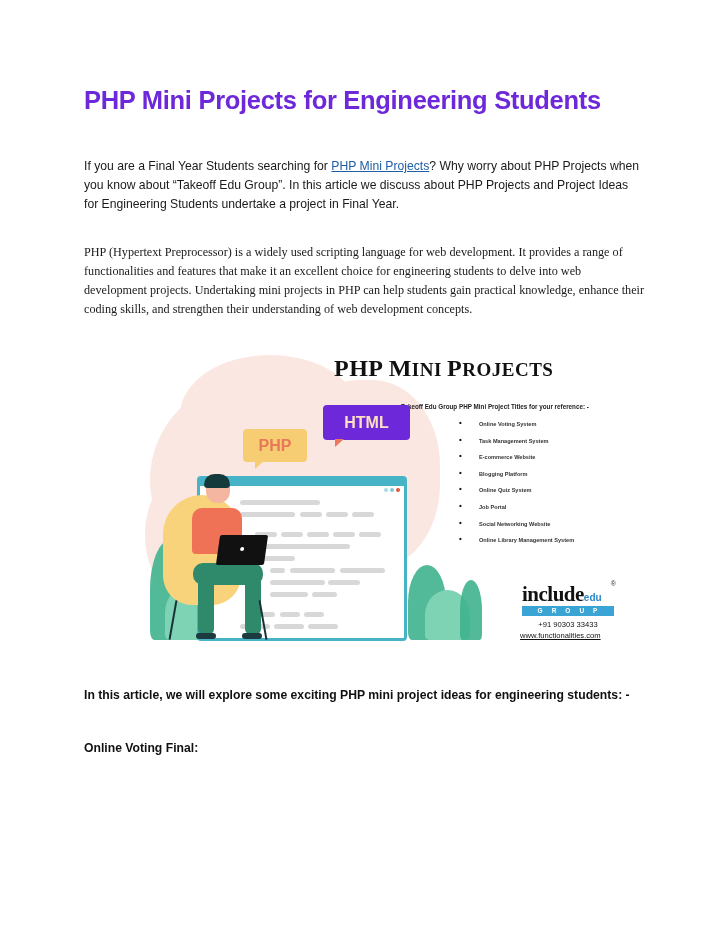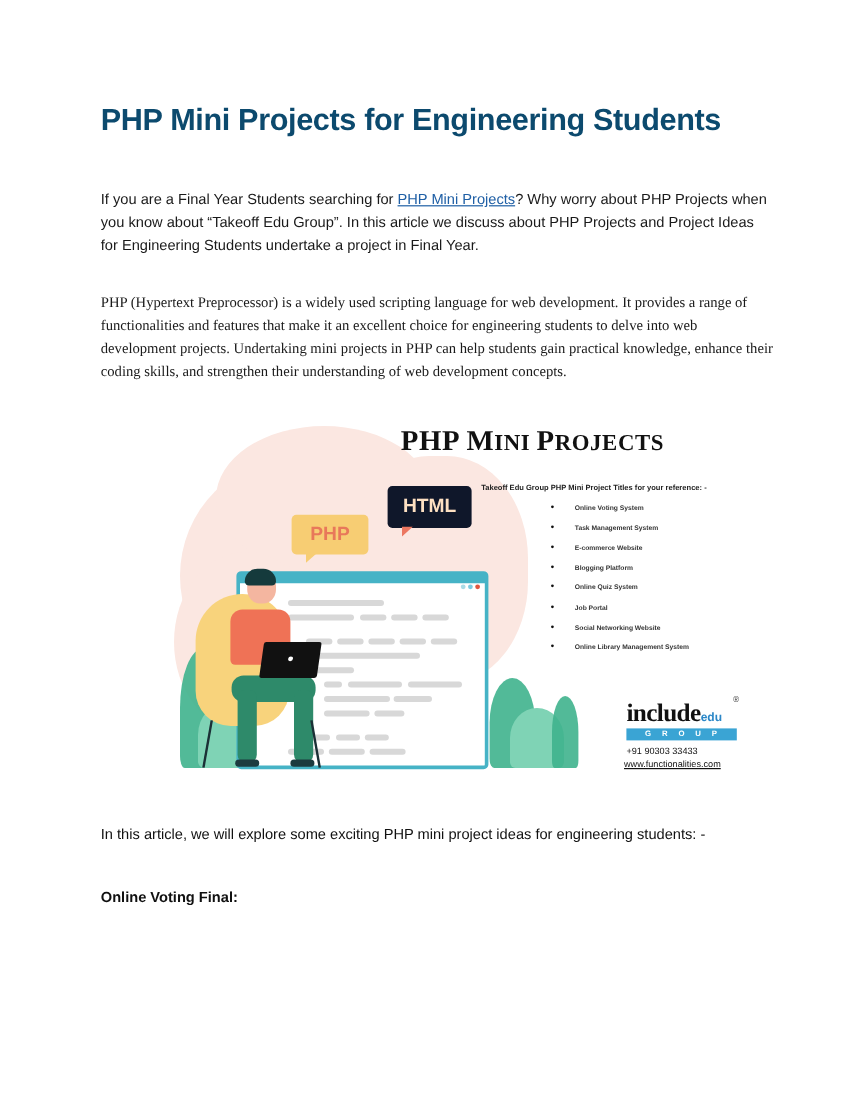--- a/index.html
+++ b/index.html
@@ -1,40 +1,40 @@
 <!DOCTYPE html>
 <html><head>
 <meta charset="utf-8">
 <style>
   html, body { margin: 0; padding: 0; background: #ffffff; }
   body { width: 720px; height: 931px; position: relative; overflow: hidden;
          font-family: "Liberation Sans", "DejaVu Sans", sans-serif; color: #111; }
   .page { position: absolute; left: 0; top: 0; width: 720px; height: 931px; background: #fff; }
   h1.title { position: absolute; left: 84px; top: 86px; margin: 0; font-size: 25.5px; font-weight: bold;
-             letter-spacing: -0.3px; color: #0c4a6e; white-space: nowrap; text-align: center; }
+             letter-spacing: -0.3px; color: #6d28d9; white-space: nowrap; text-align: center; }
   .para { position: absolute; left: 84px; width: 560px; margin: 0; font-size: 12.2px; line-height: 19px; color: #1a1a1a; }
   .p1 { top: 157px; }
   .p2 { top: 243px; font-family: Liberation Serif, serif; }
   .link { color: #1f5fa5; text-decoration: underline; }
-  .bold-line { position: absolute; left: 84px; top: 688px; margin: 0; font-size: 12.2px; font-weight: normal; color: #111; white-space: nowrap; }
+  .bold-line { position: absolute; left: 84px; top: 688px; margin: 0; font-size: 12.2px; font-weight: bold; color: #111; white-space: nowrap; }
   .h2 { position: absolute; left: 84px; top: 741px; margin: 0; font-size: 12.2px; font-weight: bold; color: #111; }
   .p3 { top: 767px; }
   .blob { position: absolute; background: #fbe7e1; border-radius: 50%; }
   .banner-title { position: absolute; left: 334px; top: 355px; font-family: "Liberation Serif", "DejaVu Serif", serif;
                   font-weight: bold; font-size: 24px; letter-spacing: 0.5px; color: #111; white-space: nowrap; }
   .banner-title .sc { font-size: 19px; margin-top: 13px; }
   .ref-title { position: absolute; left: 401px; top: 403px; font-size: 6.3px; font-weight: bold; color: #222; white-space: nowrap; }
   .ref-list { position: absolute; left: 455px; top: 420px; margin: 0; padding: 0; list-style: none; }
   .ref-list li { position: relative; height: 16.6px; font-size: 5.6px; font-weight: bold; color: #333; padding-left: 24px; white-space: nowrap; line-height: 8px; }
   .ref-list li::before { content: "\2022"; position: absolute; left: 4px; top: -1px; font-size: 8px; color: #111; }
 
   .bubble { position: absolute; border-radius: 4px; color: #fbe3c0; font-weight: bold; text-align: center; }
   .bubble-php { left: 243px; top: 429px; width: 64px; height: 33px; background: #f7cd73; color: #e8785a; font-size: 16px; line-height: 33px; }
   .bubble-php::after { content: ""; position: absolute; left: 12px; bottom: -7px; border-left: 0 solid transparent; border-right: 9px solid transparent; border-top: 8px solid #f7cd73; }
-  .bubble-html { left: 323px; top: 405px; width: 70px; height: 35px; background: #0f172a; color: #fde0c2; font-size: 16px; line-height: 35px; }
+  .bubble-html { left: 323px; top: 405px; width: 87px; height: 35px; background: #6d28d9; color: #fde0c2; font-size: 16px; line-height: 35px; }
   .bubble-html::after { content: ""; position: absolute; left: 12px; bottom: -7px; border-left: 0 solid transparent; border-right: 9px solid transparent; border-top: 8px solid #ec7761; }
 
   .window { position: absolute; left: 197px; top: 476px; width: 210px; height: 165px; background: #fff;
             border: 3px solid #46b3c6; border-top-width: 10px; border-radius: 4px; box-sizing: border-box; }
   .window .dots { position: absolute; right: 4px; top: -8px; }
   .window .dots span { display: inline-block; width: 4px; height: 4px; border-radius: 50%; margin-left: 2px; }
   .codeline { position: absolute; height: 5px; background: #d8d8d8; border-radius: 3px; }
 
   .chair { position: absolute; left: 163px; top: 495px; width: 78px; height: 110px; background: #f8d37c; border-radius: 40px 40px 30px 30px; }
   .person-head { position: absolute; left: 206px; top: 477px; width: 24px; height: 26px; background: #f4b6a0; border-radius: 45%; }
@@ -47,21 +47,21 @@
   .leg-r { position: absolute; left: 245px; top: 575px; width: 16px; height: 60px; background: #2e8a6a; border-radius: 6px; }
   .shoe { position: absolute; width: 20px; height: 6px; background: #1c3b3f; border-radius: 4px; }
   .plant { position: absolute; background: #3fb28d; border-radius: 50% 50% 10% 10%; opacity: 0.9; }
   .plant2 { position: absolute; background: #7fd3b5; border-radius: 50% 50% 10% 10%; }
 
   .logo { position: absolute; left: 522px; top: 584px; width: 92px; }
   .logo-word { font-size: 21px; font-weight: bold; color: #111; letter-spacing: -0.5px; line-height: 20px; font-family: "Liberation Serif", "DejaVu Serif", serif; }
   .logo-edu { font-size: 10px; color: #2b87c7; font-family: "Liberation Sans", sans-serif; font-weight: bold; }
   .logo-reg { position: absolute; right: -2px; top: -4px; font-size: 7px; color: #333; }
   .logo-group { margin-top: 1px; height: 10px; background: #3aa4d4; color: #fff; font-size: 6.5px; font-weight: bold; letter-spacing: 9px; text-align: center; line-height: 10px; padding-left: 8px; }
-  .logo-phone { margin-top: 4px; font-size: 7.6px; color: #111; text-align: left; white-space: nowrap; }
+  .logo-phone { margin-top: 4px; font-size: 7.6px; color: #111; text-align: center; white-space: nowrap; }
   .logo-url { margin-top: 2px; font-size: 7.6px; color: #111; text-decoration: underline; white-space: nowrap; margin-left: -2px; }
 </style>
 </head>
 <body>
 
 <div class="page">
 
   <h1 class="title">PHP Mini Projects for Engineering Students</h1>
 
   <p class="para p1"><span>If you are a Final Year Students searching for </span><a class="link">PHP Mini Projects</a><span>? Why worry about PHP Projects when you know about “Takeoff Edu Group”. In this article we discuss about PHP Projects and Project Ideas for Engineering Students undertake a project in Final Year.</span></p>

